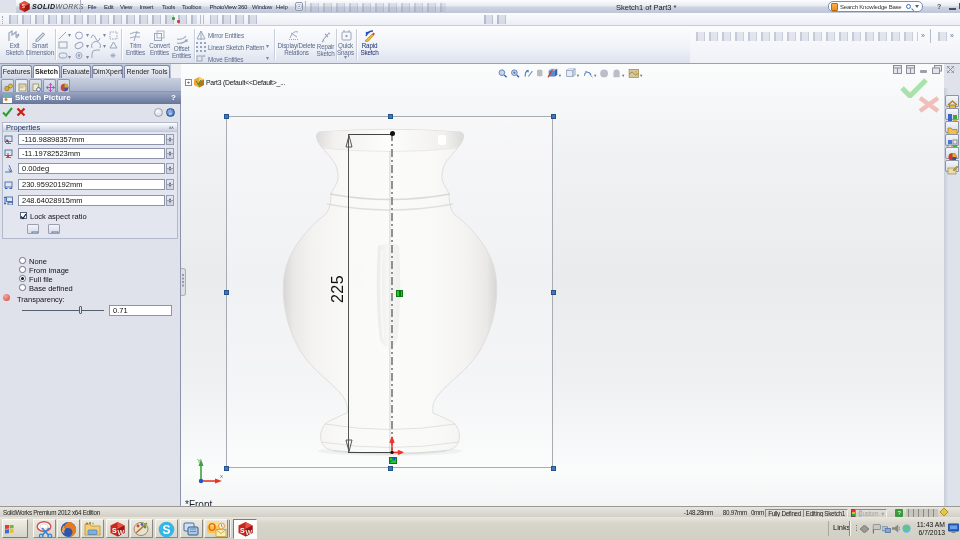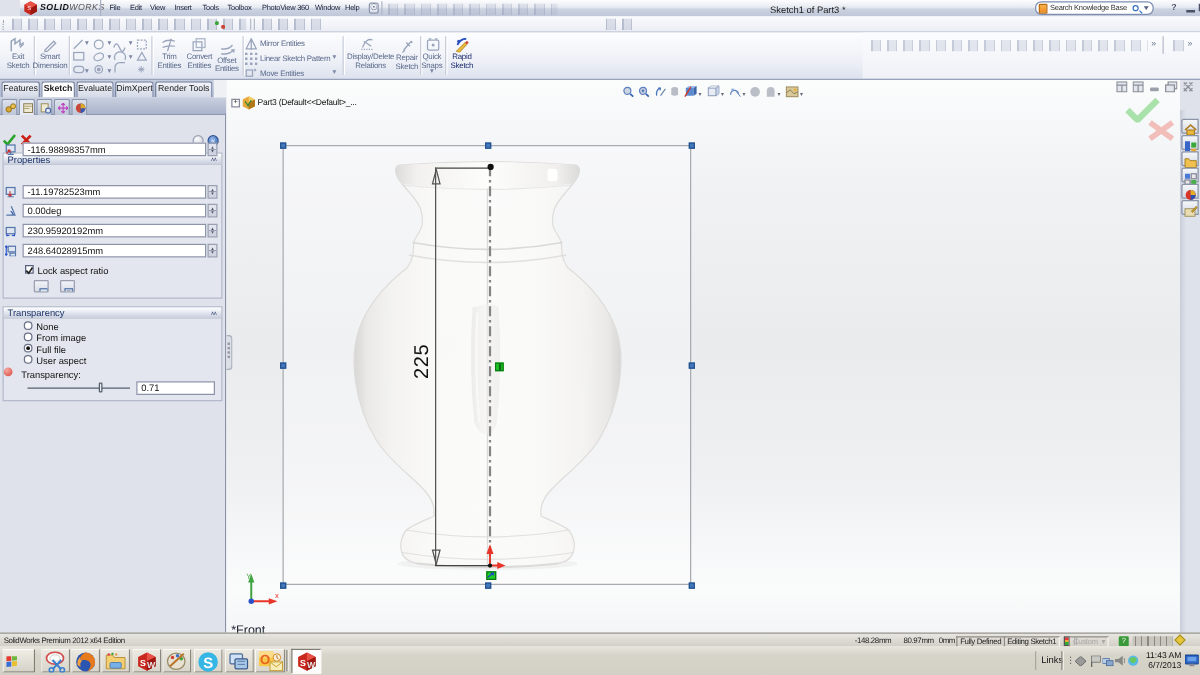--- a/index.html
+++ b/index.html
@@ -248,35 +248,40 @@
         </svg></div>
   <div class="pmtab" style="left:43px"><svg width="9" height="9" viewBox="0 0 9 9" style="margin:2px">
           <path d="M4.5 0.5 v8 M0.5 4.5 h8 M4.5 0.5 l-1.4 1.6 M4.5 0.5 l1.4 1.6 M4.5 8.5 l-1.4 -1.6 M4.5 8.5 l1.4 -1.6 M0.5 4.5 l1.6 -1.4 M0.5 4.5 l1.6 1.4 M8.5 4.5 l-1.6 -1.4 M8.5 4.5 l-1.6 1.4" stroke="#c040c0" stroke-width=".9" fill="none"></path>
         </svg></div>
   <div class="pmtab" style="left:57px"><svg width="9" height="9" viewBox="0 0 9 9" style="margin:2px">
           <circle cx="4.5" cy="4.5" r="3.8" fill="#c84838"></circle>
           <path d="M4.5 0.7 a3.8 3.8 0 0 1 0 7.6 z" fill="#3858b0"></path>
           <path d="M4.5 4.5 L8.3 4.5 A3.8 3.8 0 0 0 4.5 0.7 z" fill="#e0a828"></path>
         </svg></div>
  </div>
+ <div id="pmhead"><svg width="9" height="9" viewBox="0 0 9 9" style="position:absolute;left:3px;top:1.5px">
+        <rect width="9" height="9" fill="#fff"></rect>
+        <rect x="0" y="0" width="9" height="4" fill="#7ab"></rect>
+        <circle cx="3" cy="5.5" r="1.5" fill="#c83"></circle>
+      </svg><span style="margin-left:15px">Sketch Picture</span><span class="q">?</span></div>
 
  <svg class="abs" style="left:2px;top:29px" width="11" height="10" viewBox="0 0 11 10">
       <path d="M1 5.5 L4 8.5 L10 1" fill="none" stroke="#28a428" stroke-width="2.1"></path>
     </svg>
  <svg class="abs" style="left:16px;top:29px" width="10" height="10" viewBox="0 0 10 10">
       <path d="M1.5 1.5 L8.5 8.5 M8.5 1.5 L1.5 8.5" stroke="#cc1f14" stroke-width="2.2"></path>
     </svg>
  <div class="abs" style="left:154px;top:30px;width:9px;height:9px;border-radius:50%;background:radial-gradient(circle at 35% 30%,#fdfdfe,#c9cdd8);border:1px solid #9aa0b2"></div>
  <div class="abs" style="left:166px;top:30px;width:9px;height:9px;border-radius:50%;background:radial-gradient(circle at 35% 30%,#8fb4e8,#3668b4);border:1px solid #2a4f90;color:#fff;font-size:6px;text-align:center;line-height:9px">«</div>
 
  <div class="grp" style="top:44px;height:117px">
   <div class="ghead">Properties<span class="chev">∧∧</span></div>
  </div>
 
- <div class="frow" style="top:36px;width:196px">
+ <div class="frow" style="top:56px;width:196px">
       <svg class="fic" viewBox="0 0 9 9">
         <rect x="1" y="1" width="7" height="5.5" fill="#dfe6f2" stroke="#5577aa"></rect>
         <path d="M2 8.5 l5 0 M4.5 6.5 l0 2" stroke="#5577aa"></path>
         <path d="M1 8 l3 -3 m0 2 l0 -2 l-2 0" stroke="#c33" stroke-width=".9"></path>
       </svg>
       <div class="fld">-116.98898357mm</div>
       <div class="spin"></div>
     </div>
  <div class="frow" style="top:69.5px;width:172px">
       <svg class="fic" viewBox="0 0 9 9">
@@ -321,32 +326,29 @@
 
  <div class="abs" style="left:27px;top:146px;width:12px;height:10px;border:1px solid #9aa0b2;border-radius:1px;background:linear-gradient(#f2f4f8,#d8dce6);overflow:hidden"><svg width="10" height="8" viewBox="0 0 10 8" style="margin:.5px">
         <rect x="3" y="1" width="6" height="6" fill="#dfe6f2" stroke="#5577aa"></rect>
         <path d="M0.5 4 l2 0 m-1 -1 l1 1 l-1 1" stroke="#c33" fill="none" stroke-width=".8"></path>
       </svg></div>
  <div class="abs" style="left:48px;top:146px;width:12px;height:10px;border:1px solid #9aa0b2;border-radius:1px;background:linear-gradient(#f2f4f8,#d8dce6);overflow:hidden"><svg width="10" height="8" viewBox="0 0 10 8" style="margin:.5px">
         <rect x="2" y="1" width="6" height="6" fill="#dfe6f2" stroke="#5577aa"></rect>
         <path d="M3.5 2.5 l3 0 m-3 1.5 l3 0 m-3 1.5 l3 0" stroke="#99a" stroke-width=".7"></path>
       </svg></div>
 
- <div class="grp" style="top:167px;height:76px">
-  <div class="ghead">Transparency<span class="chev">∧∧</span></div>
- </div>
  <div class="radio" style="top:179px"></div>
     <div class="rlabel" style="top:179px">None</div>
  <div class="radio" style="top:188px"></div>
     <div class="rlabel" style="top:188px">From image</div>
  <div class="radio" style="top:197px"></div>
     <div class="rlabel" style="top:197px">Full file</div>
  <div class="abs" style="left:21.2px;top:199.2px;width:3px;height:3px;border-radius:50%;background:#111"></div>
  <div class="radio" style="top:206px"></div>
-    <div class="rlabel" style="top:206px">User aspect</div>
+    <div class="rlabel" style="top:206px">Base defined</div>
  <div class="abs" style="left:3px;top:216px;width:7px;height:7px;border-radius:50%;background:radial-gradient(circle at 35% 30%,#f5a8a0,#d8453a)"></div>
  <div class="abs" style="left:17px;top:216.5px;font-size:7.5px;color:#111">Transparency:</div>
  <div class="abs" style="left:22px;top:232px;width:82px;height:1px;background:#55606e"></div>
  <div class="abs" style="left:79px;top:228px;width:3px;height:8px;background:#e8eaf0;border:1px solid #555f6e;border-radius:1px"></div>
  <div class="abs" style="left:109px;top:227px;width:63px;height:11px;background:#fff;border:1px solid #8d93a8;font-size:7.5px;line-height:10px;padding-left:3px;color:#111">0.71</div>
 </div>
 
 <div class="abs" style="left:171px;top:64px;width:10px;height:14px;background:#eef0f4"></div>
 <div class="abs" id="viewport">
  <div class="abs" style="left:45px;top:52px;width:327px;height:352px;background:rgba(255,255,255,.32)"></div>

